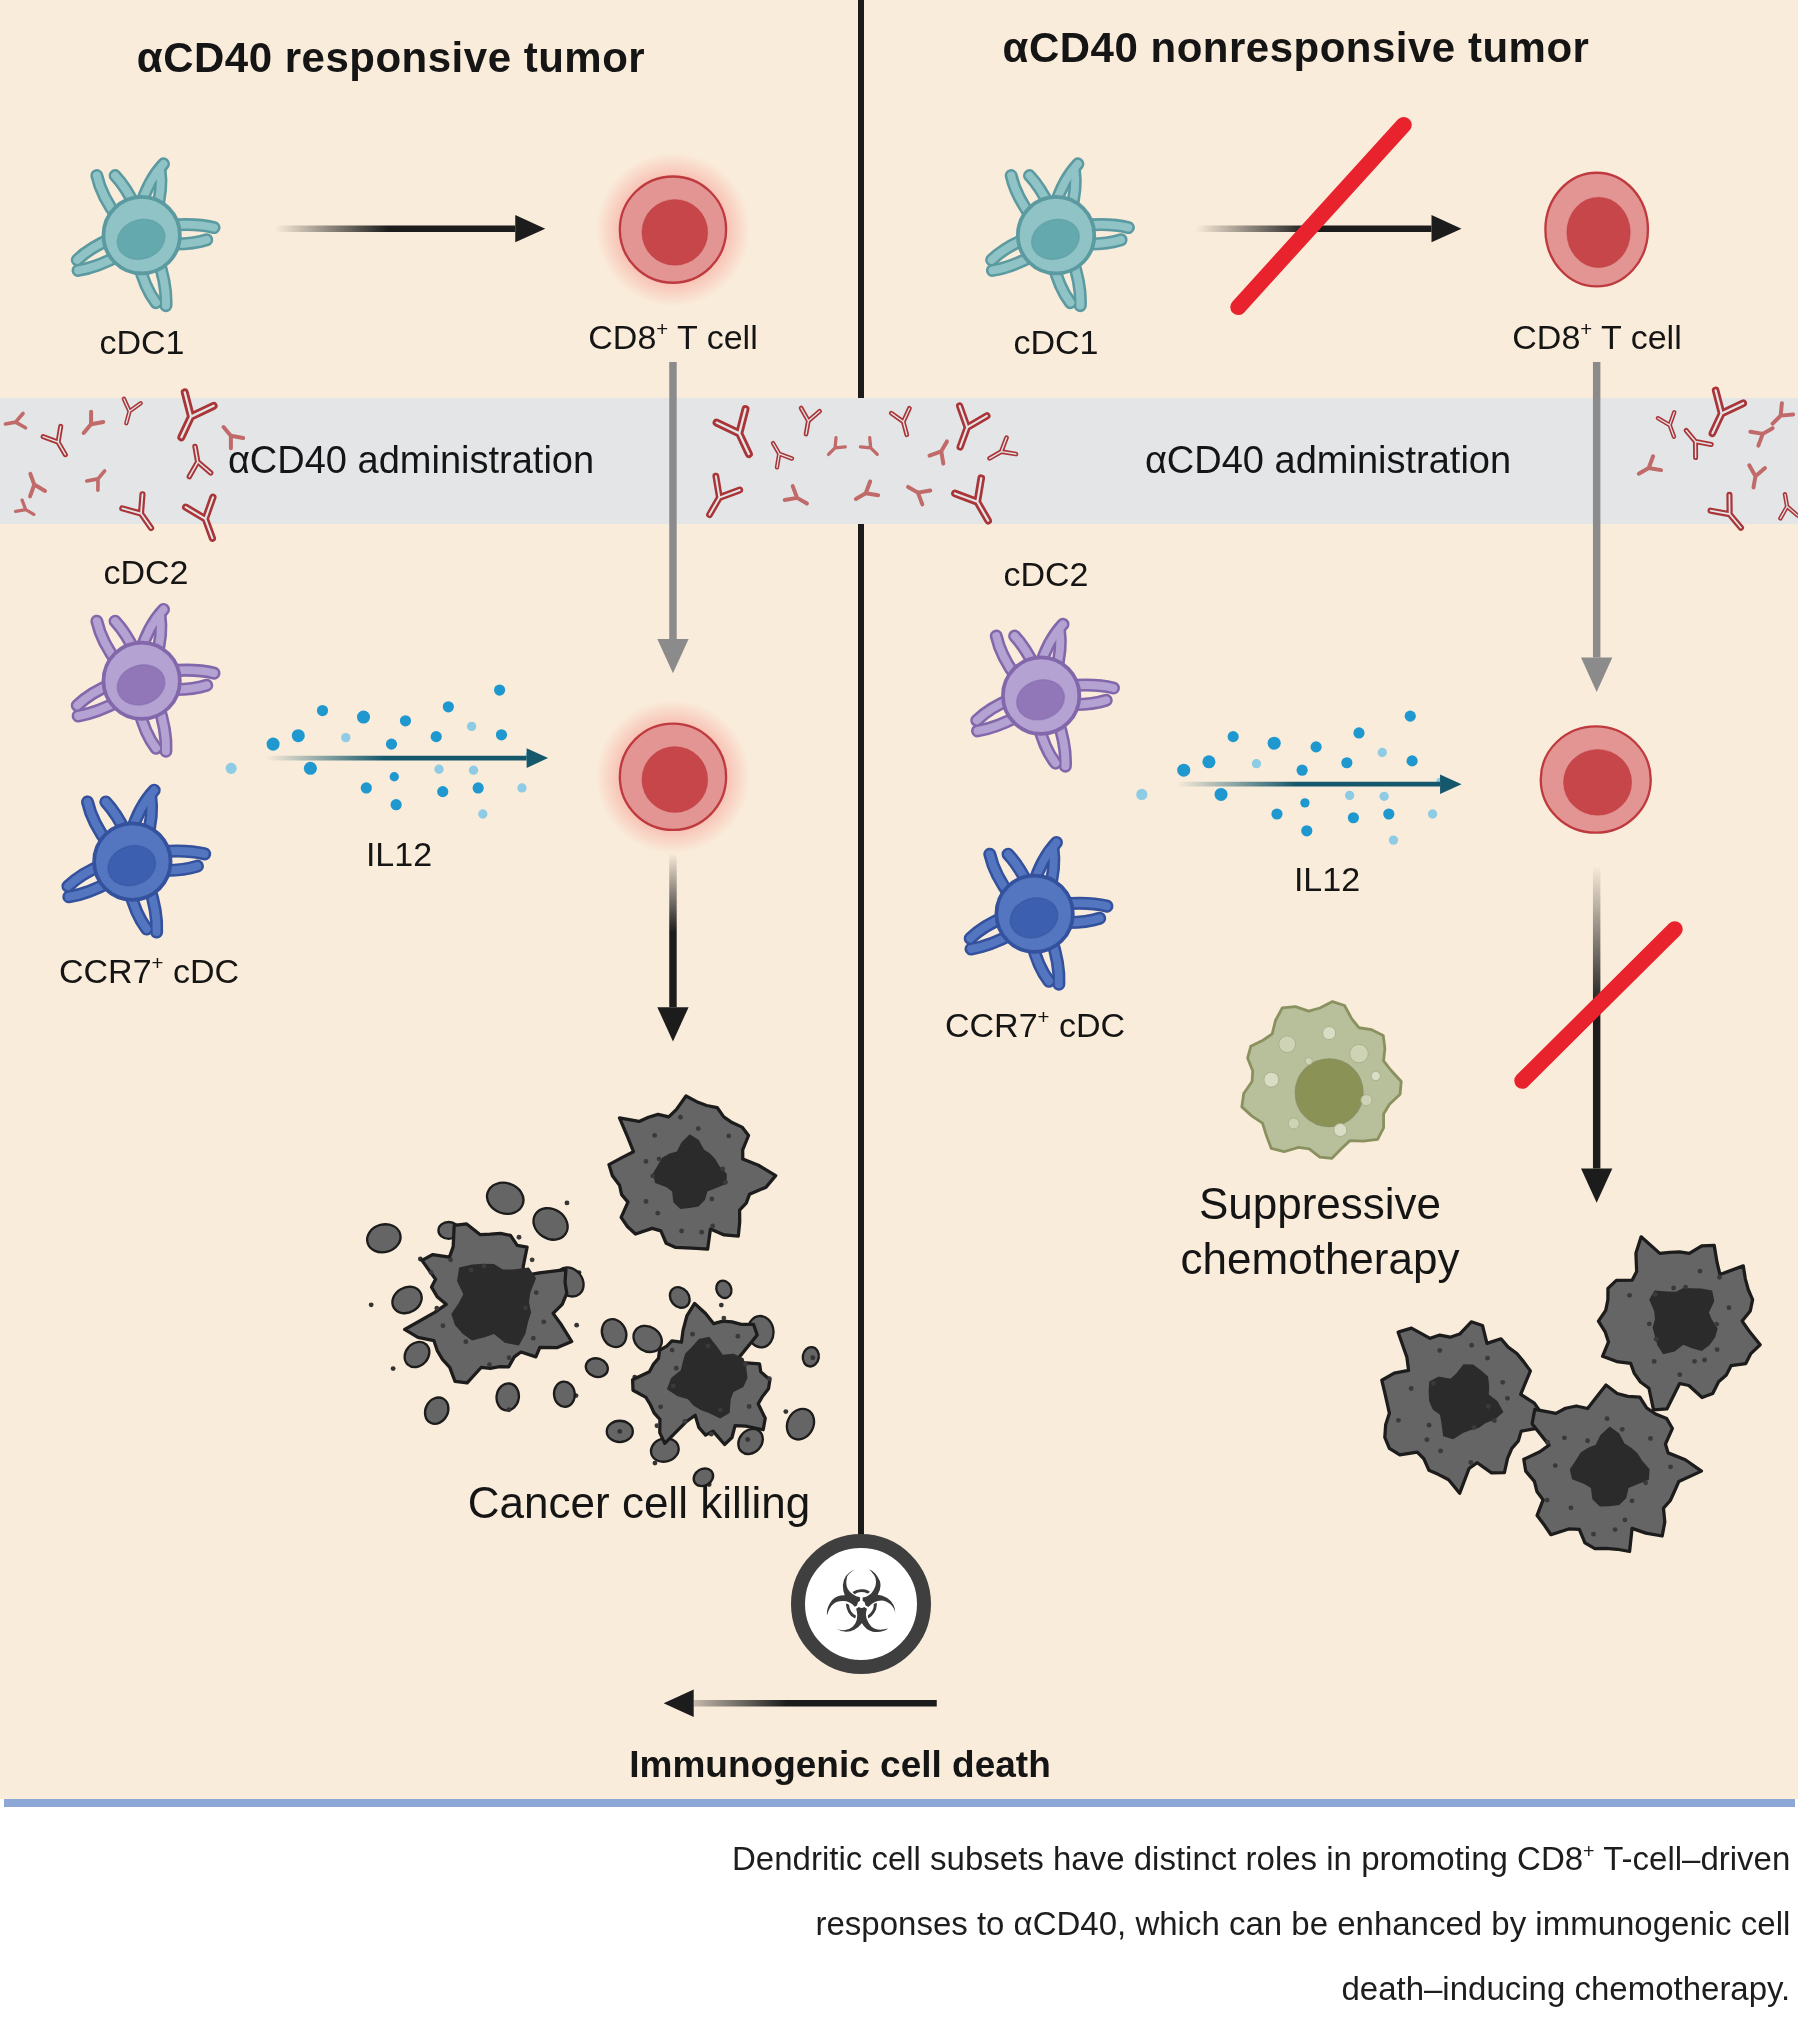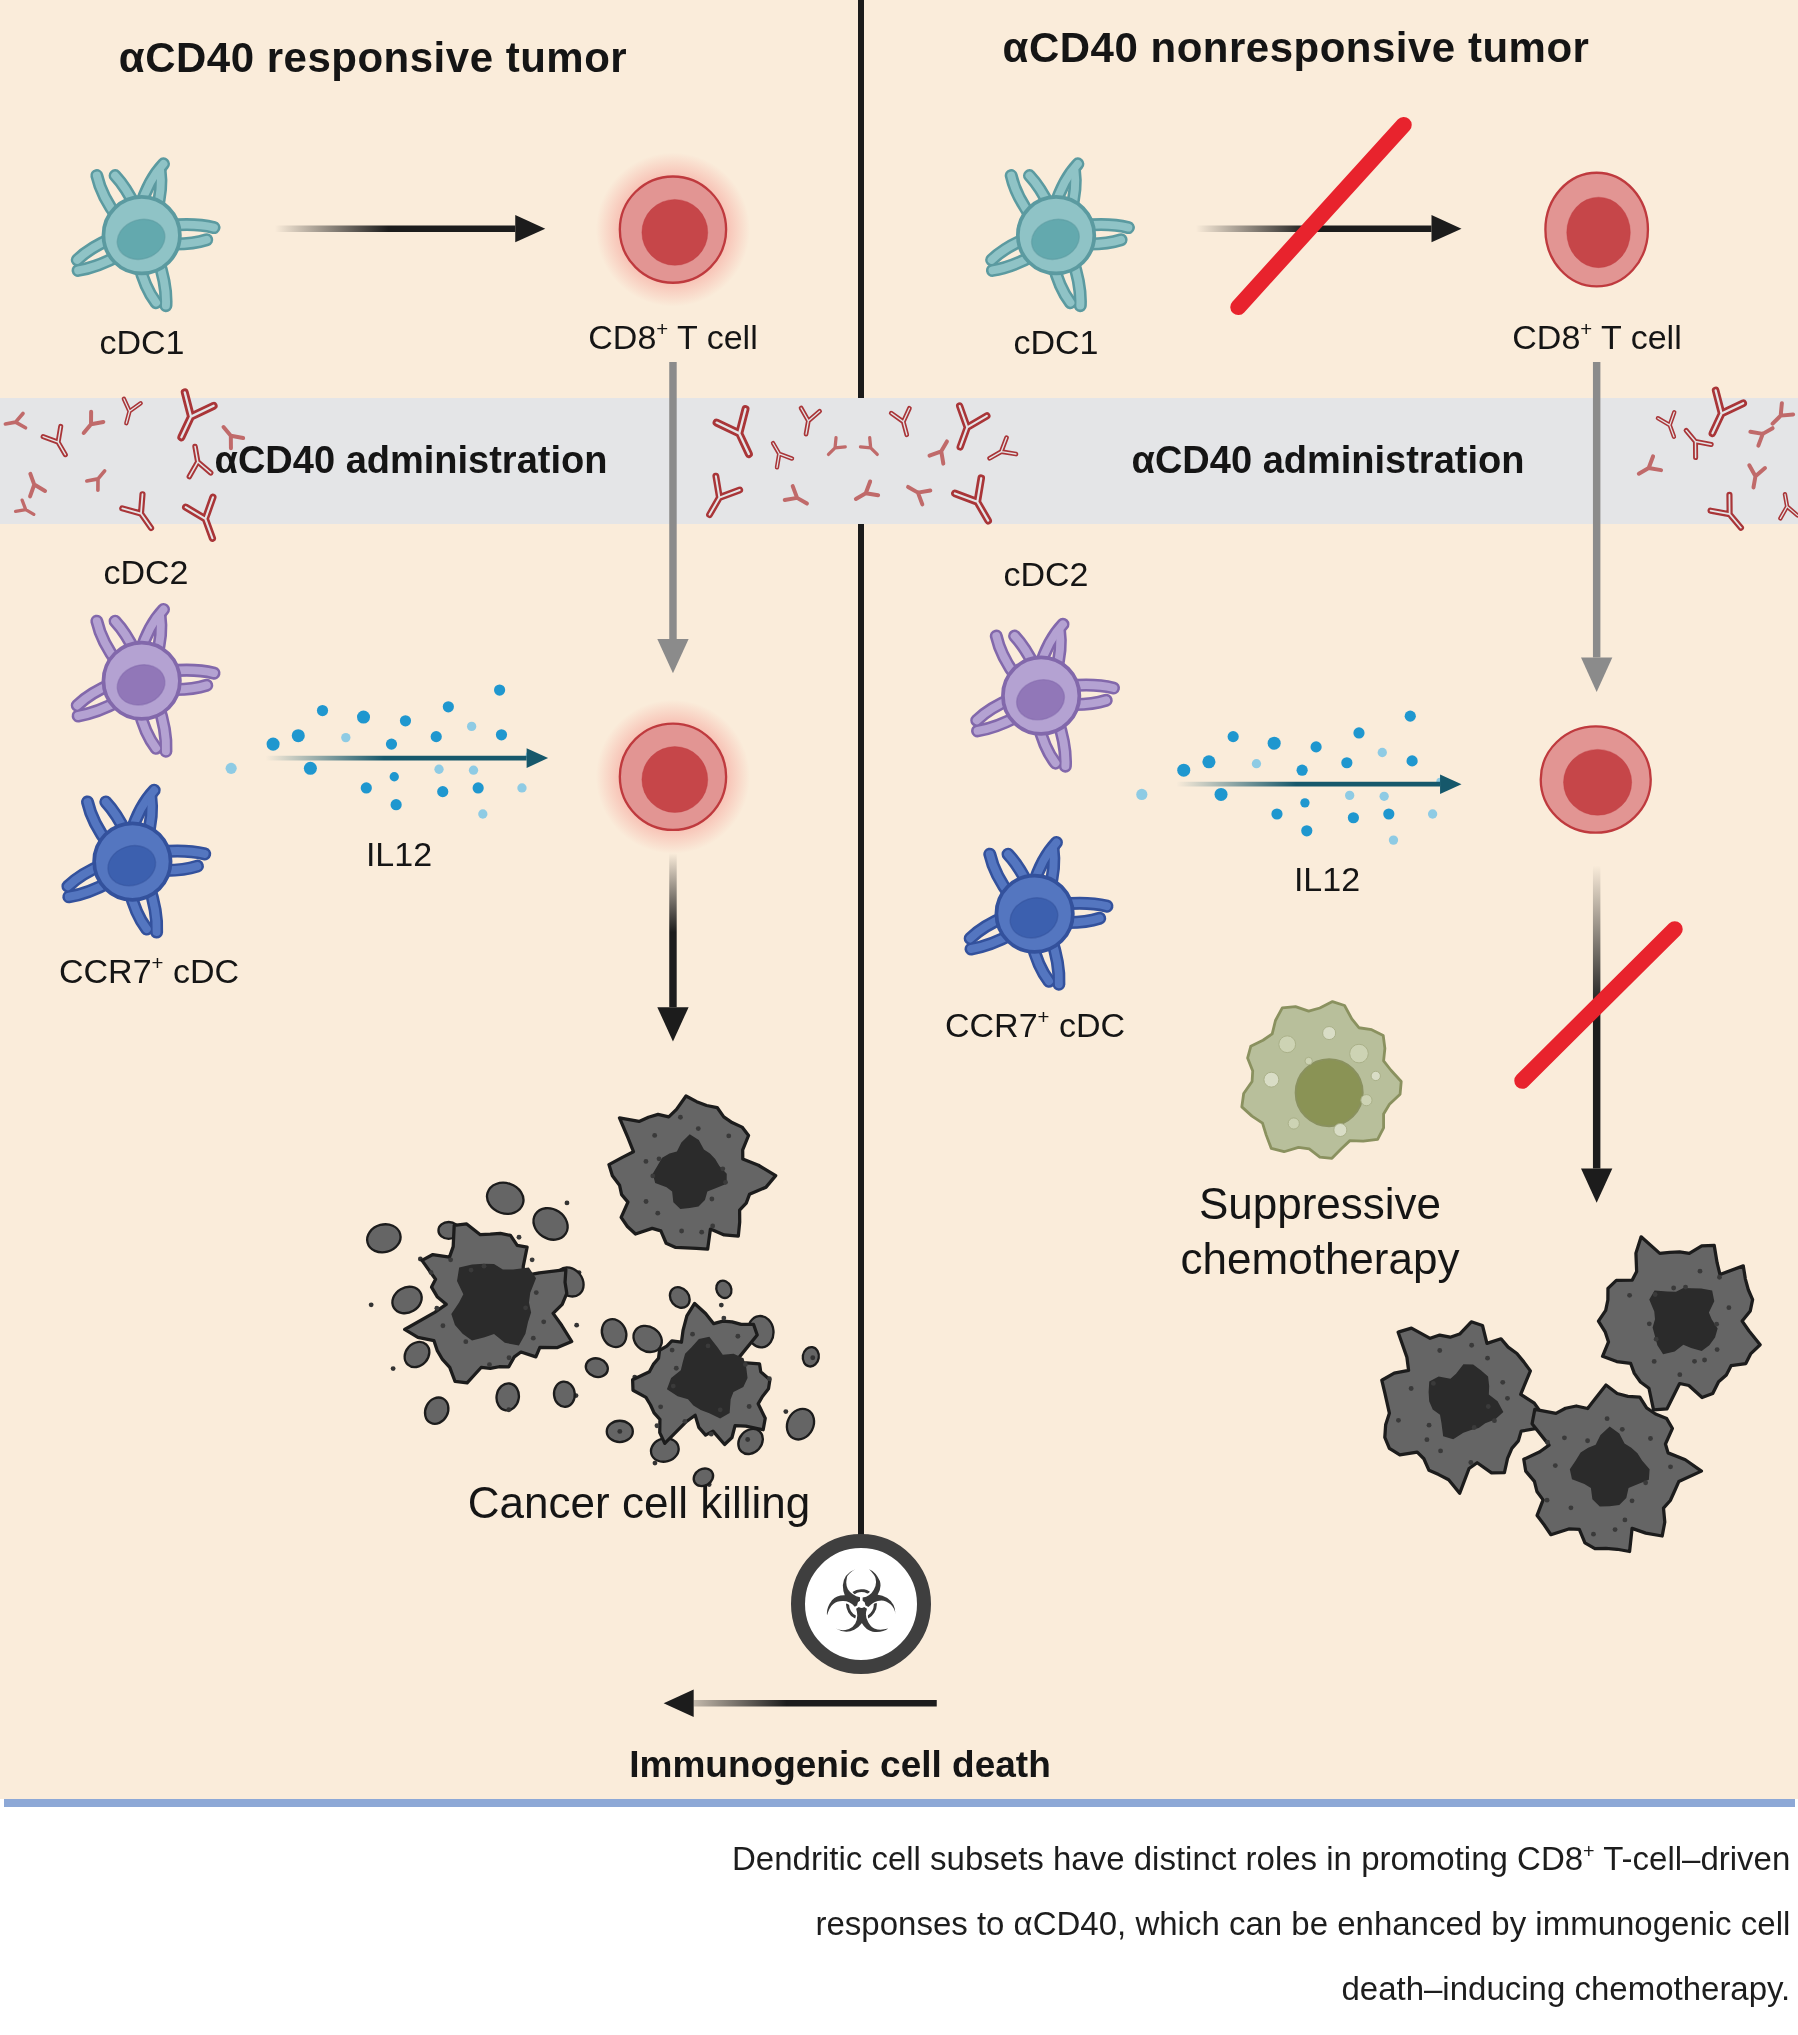--- a/index.html
+++ b/index.html
@@ -10,21 +10,21 @@
   #diagram { position:absolute; left:0; top:0; width:1798px; height:1799px; background:var(--c-background); }
   #band { position:absolute; left:0; top:398px; width:1798px; height:126px; background:var(--c-band); }
   .divseg { position:absolute; left:858px; width:5.6px; background:var(--c-divider); }
   #blue-rule { position:absolute; left:3.7px; top:1799px; width:1791px; height:7.5px; background:var(--c-blue_rule); }
   #overlay { position:absolute; left:0; top:0; pointer-events:none; }
   .lbl {
     position:absolute; transform:translate(-50%,-50%); white-space:nowrap;
     color:var(--c-label_text); font-size:34px; font-weight:500; text-align:center; line-height:1.25;
   }
   .title { font-size:42px; font-weight:700; letter-spacing:0.5px; }
-  .band-lbl { font-size:38px; font-weight:700; }
+  .band-lbl { font-size:38px; font-weight:400; }
   .outcome { font-size:44px; }
   .icd { font-size:37px; }
   .lbl sup { font-size:60%; vertical-align:super; line-height:0; }
   #biohazard-badge {
     position:absolute; left:791px; top:1534px; width:112px; height:112px;
     background:#ffffff; border:14px solid var(--c-biohazard_ring); border-radius:50%;
     display:flex; align-items:center; justify-content:center;
   }
   #biohazard-badge span {
     font-family:"DejaVu Sans", sans-serif; font-size:86px; color:#3a3a3a; line-height:1;
@@ -632,21 +632,21 @@
         <g>
           <line x1="1005" y1="1827" x2="744.2" y2="1827" stroke="url(#garrowimmunogeniccelldeath)" stroke-width="7"></line>
           <polygon points="712,1827 744.2,1812.3 744.2,1841.7" fill="#1c1c1c"></polygon>
         </g>
       </svg>
 
     <div id="biohazard-badge">
       <span>☣</span>
     </div>
 
-    <div class="lbl title" style="left:373px;top:58px;text-align:center;">αCD40 responsive tumor</div>
+    <div class="lbl title" style="left:391px;top:58px;text-align:center;">αCD40 responsive tumor</div>
     <div class="lbl" style="left:142px;top:342px;">cDC1</div>
     <div class="lbl" style="left:673px;top:337px;">
       <span>CD8</span><sup>+</sup><span> T cell</span>
     </div>
     <div class="lbl band-lbl" style="left:411px;top:461px;">αCD40 administration</div>
     <div class="lbl" style="left:146px;top:572px;">cDC2</div>
     <div class="lbl" style="left:399px;top:854px;">IL12</div>
     <div class="lbl" style="left:149px;top:971px;">
       <span>CCR7</span><sup>+</sup><span> cDC</span>
     </div>

